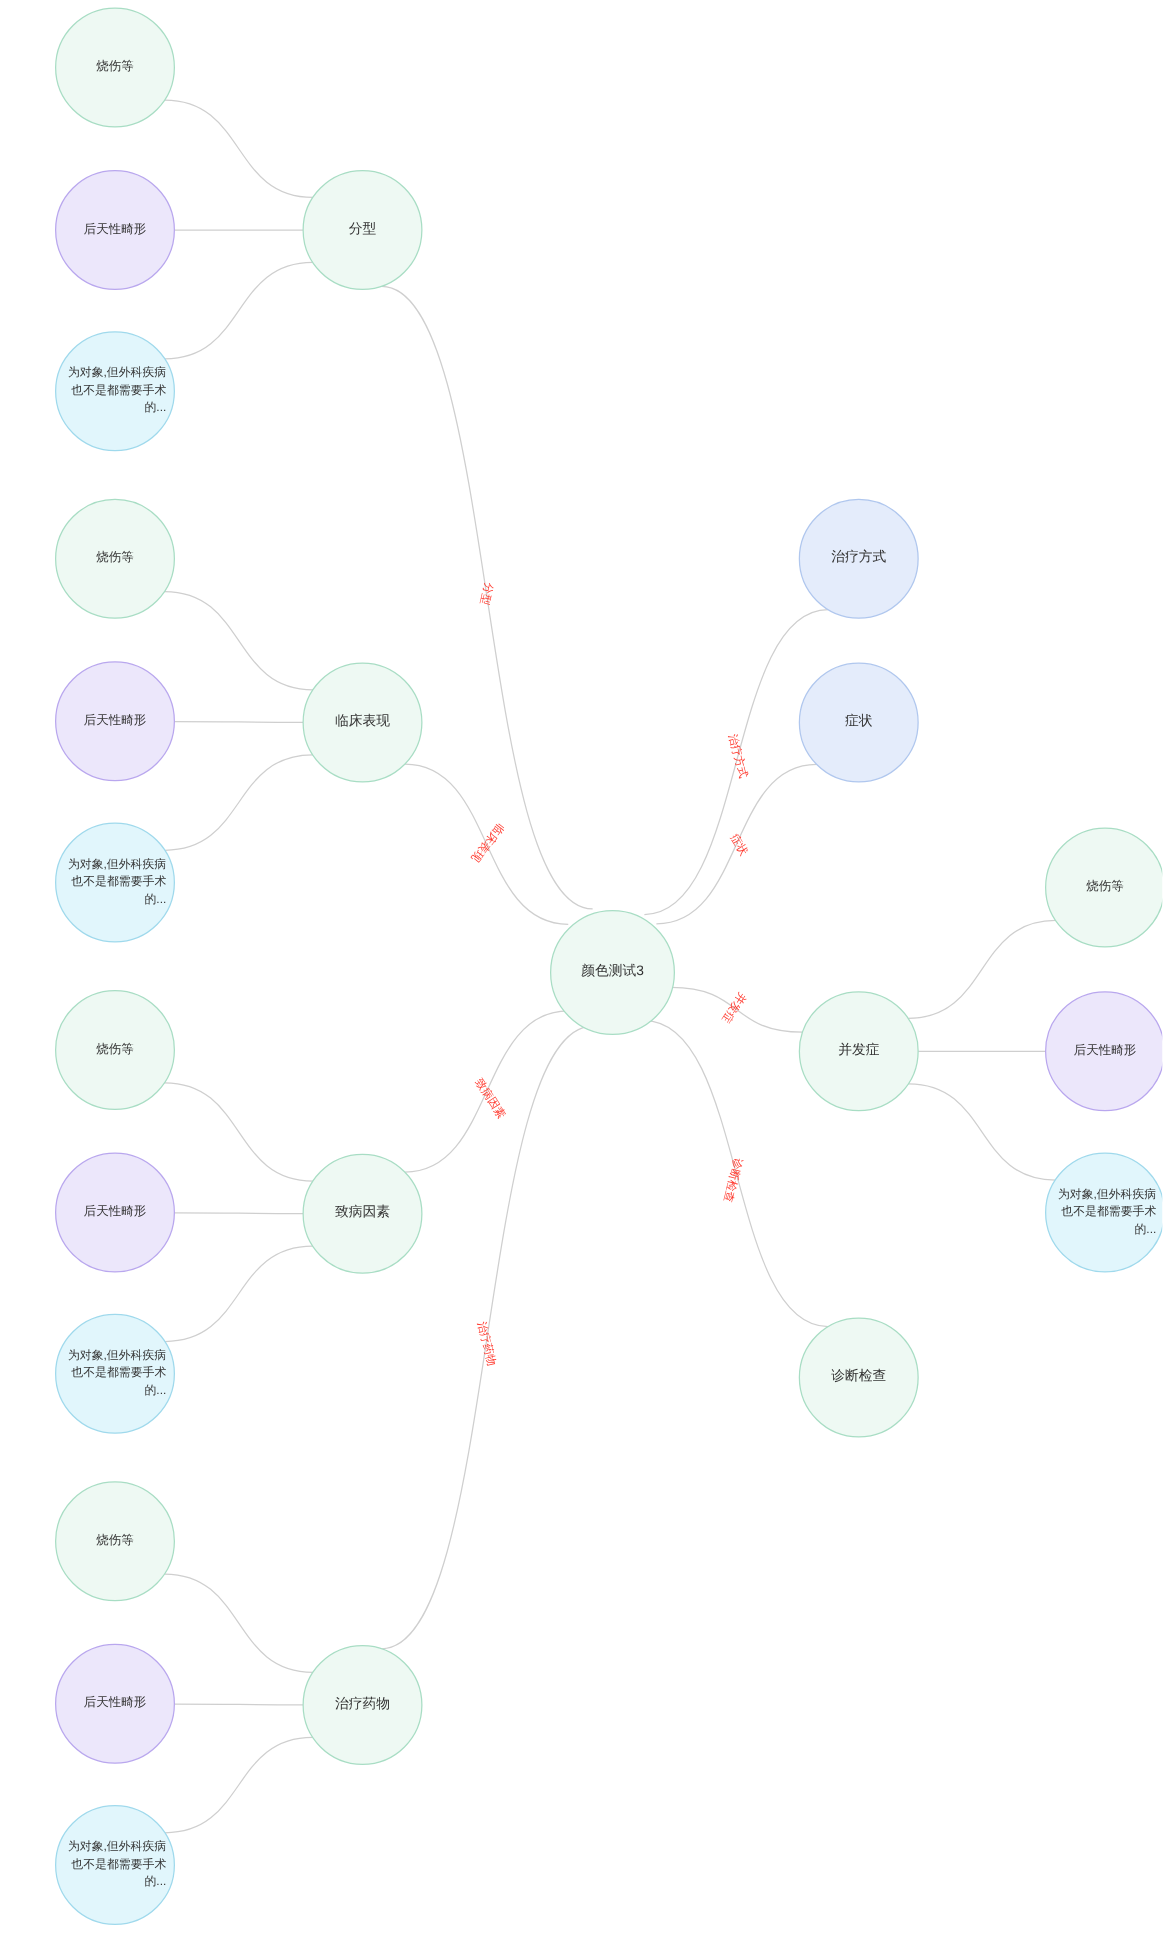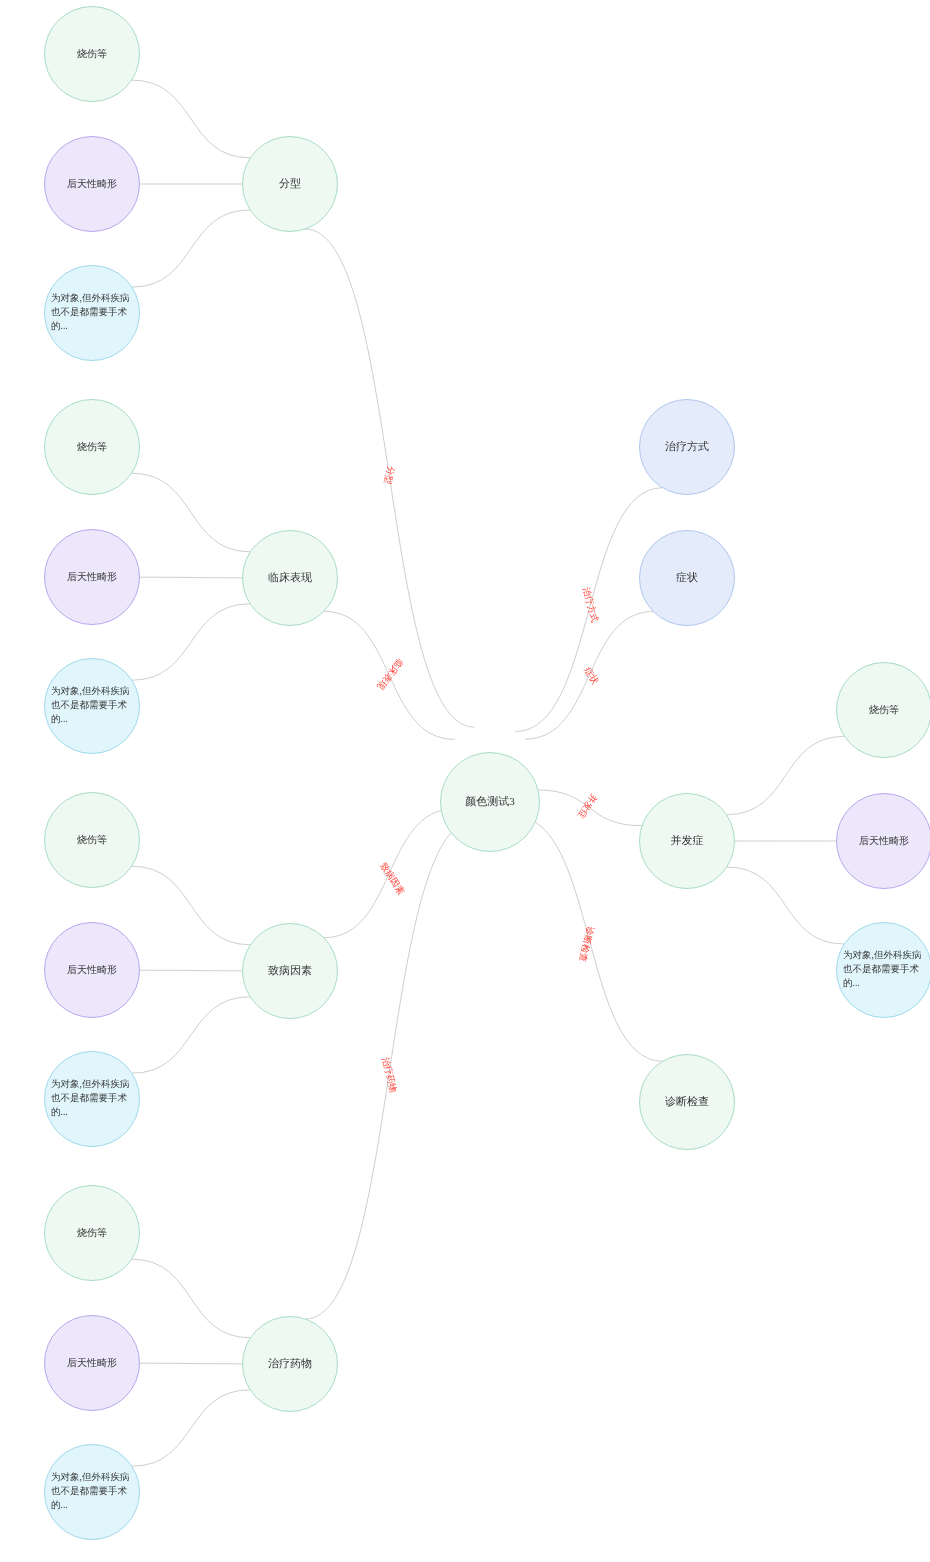--- a/index.html
+++ b/index.html
@@ -23,25 +23,24 @@
     height: 1562px;
     pointer-events: none;
   }
   .node {
     position: absolute;
     border-radius: 50%;
     box-sizing: border-box;
     display: flex;
     align-items: center;
     justify-content: center;
-    text-align: left;
+    text-align: right;
     color: #333333;
     line-height: 1.45;
     user-select: none;
-    font-family: Liberation Serif, serif;
   }
   .node .label {
     padding: 0 6px;
     white-space: pre-line;
   }
   .edge-label {
     position: absolute;
     color: #ff3b30;
     font-size: 9px;
     letter-spacing: 0px;
@@ -73,21 +72,21 @@
       <path d="M 139.5 970.2 C 196.1 970.2, 185.9 970.8, 242.5 970.8" fill="none" stroke="#cfcfcf" stroke-width="1"></path>
       <path d="M 131.9 1073.2 C 196.9 1073.2, 185.1 996.8, 250.1 996.8" fill="none" stroke="#cfcfcf" stroke-width="1"></path>
       <path d="M 131.6 1259.2 C 196.9 1259.2, 185.1 1337.8, 250.4 1337.8" fill="none" stroke="#cfcfcf" stroke-width="1"></path>
       <path d="M 139.5 1363.2 C 196.1 1363.2, 185.9 1363.8, 242.5 1363.8" fill="none" stroke="#cfcfcf" stroke-width="1"></path>
       <path d="M 131.9 1466.2 C 196.9 1466.2, 185.1 1389.8, 250.1 1389.8" fill="none" stroke="#cfcfcf" stroke-width="1"></path>
       <path d="M 726.6 814.7 C 791.4 814.7, 779.6 736.3, 844.4 736.3" fill="none" stroke="#cfcfcf" stroke-width="1"></path>
       <path d="M 734.5 841.0 C 790.6 841.0, 780.4 841.0, 836.5 841.0" fill="none" stroke="#cfcfcf" stroke-width="1"></path>
       <path d="M 726.8 867.0 C 791.4 867.0, 779.6 944.0, 844.2 944.0" fill="none" stroke="#cfcfcf" stroke-width="1"></path>
     </svg>
   <div id="nodes-layer">
-      <div class="node" style="left: 440px; top: 752px; width: 100px; height: 100px; background: rgb(238, 249, 243); border: 1px solid rgb(168, 221, 196); font-size: 11px; color: rgb(51, 51, 51);">
+      <div class="node" style="left: 440px; top: 728px; width: 100px; height: 100px; background: rgb(238, 249, 243); border: 1px solid rgb(168, 221, 196); font-size: 11px; color: rgb(51, 51, 51);">
         <span class="label">颜色测试3</span>
       </div>
       <div class="node" style="left: 242px; top: 136px; width: 96px; height: 96px; background: rgb(238, 249, 243); border: 1px solid rgb(168, 221, 196); font-size: 11px; color: rgb(51, 51, 51);">
         <span class="label">分型</span>
       </div>
       <div class="node" style="left: 44px; top: 6px; width: 96px; height: 96px; background: rgb(238, 249, 243); border: 1px solid rgb(168, 221, 196); font-size: 10px; color: rgb(51, 51, 51);">
         <span class="label">烧伤等</span>
       </div>
       <div class="node" style="left: 44px; top: 136px; width: 96px; height: 96px; background: rgb(236, 231, 251); border: 1px solid rgb(185, 167, 238); font-size: 10px; color: rgb(51, 51, 51);">
         <span class="label">后天性畸形</span>

